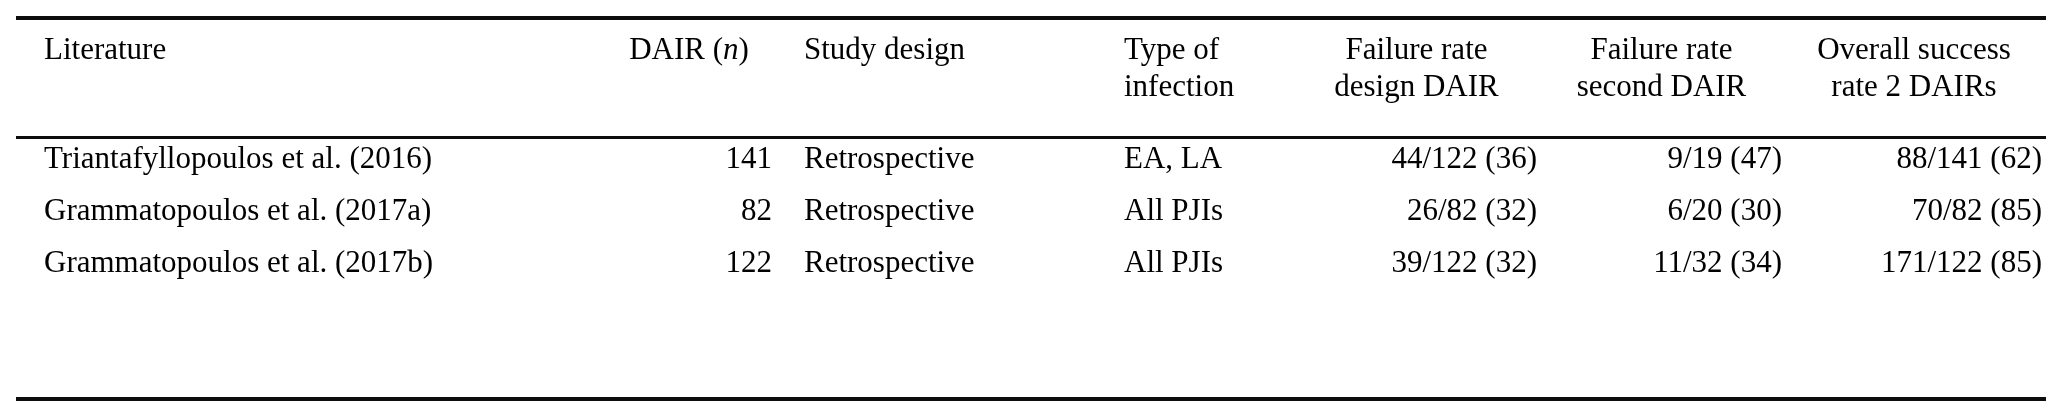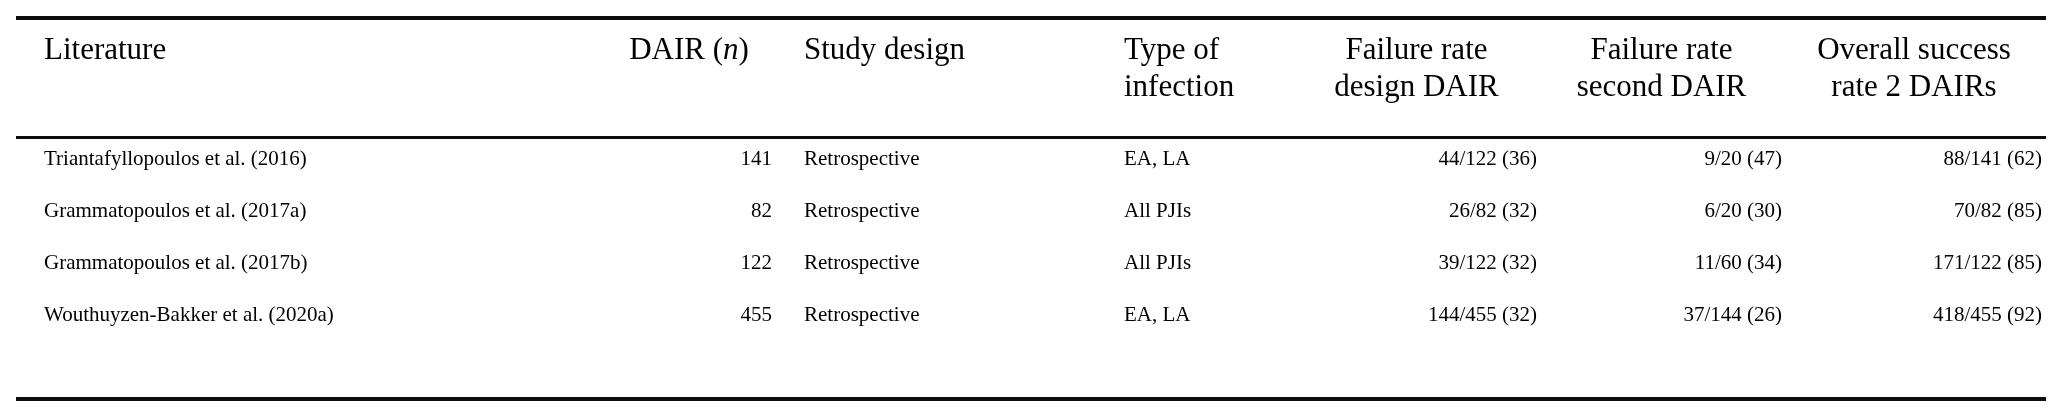--- a/index.html
+++ b/index.html
@@ -44,21 +44,21 @@
 
   thead th {
     font-weight: normal;
     font-size: 31px;
     line-height: 37px;
     padding: 0;
     vertical-align: top;
   }
 
   tbody td {
-    font-size: 21px;
+    font-size: 31px;
     line-height: 52px;
     height: 52px;
     padding: 0;
     white-space: nowrap;
   }
 
   
   .col-lit   { width: 590px; }
   .col-n     { width: 170px; }
   .col-des   { width: 320px; }
@@ -139,51 +139,42 @@
     </thead>
 
     <tbody>
 
       <tr>
         <td class="al-left">Triantafyllopoulos et al. (2016)</td>
         <td class="al-right">141</td>
         <td class="al-left">Retrospective</td>
         <td class="al-left">EA, LA</td>
         <td class="al-right">44/122 (36)</td>
-        <td class="al-right">9/20 (47)</td>
+        <td class="al-right">9/19 (47)</td>
         <td class="al-right">88/141 (62)</td>
       </tr>
 
       <tr>
         <td class="al-left">Grammatopoulos et al. (2017a)</td>
         <td class="al-right">82</td>
         <td class="al-left">Retrospective</td>
         <td class="al-left">All PJIs</td>
         <td class="al-right">26/82 (32)</td>
         <td class="al-right">6/20 (30)</td>
         <td class="al-right">70/82 (85)</td>
       </tr>
 
       <tr>
         <td class="al-left">Grammatopoulos et al. (2017b)</td>
         <td class="al-right">122</td>
         <td class="al-left">Retrospective</td>
         <td class="al-left">All PJIs</td>
         <td class="al-right">39/122 (32)</td>
-        <td class="al-right">11/60 (34)</td>
+        <td class="al-right">11/32 (34)</td>
         <td class="al-right">171/122 (85)</td>
       </tr>
 
 
-      <tr>
-        <td class="al-left">Wouthuyzen-Bakker et al. (2020a)</td>
-        <td class="al-right">455</td>
-        <td class="al-left">Retrospective</td>
-        <td class="al-left">EA, LA</td>
-        <td class="al-right">144/455 (32)</td>
-        <td class="al-right">37/144 (26)</td>
-        <td class="al-right">418/455 (92)</td>
-      </tr>
 
     </tbody>
   </table>
 
 </div>
 
 </body></html>

